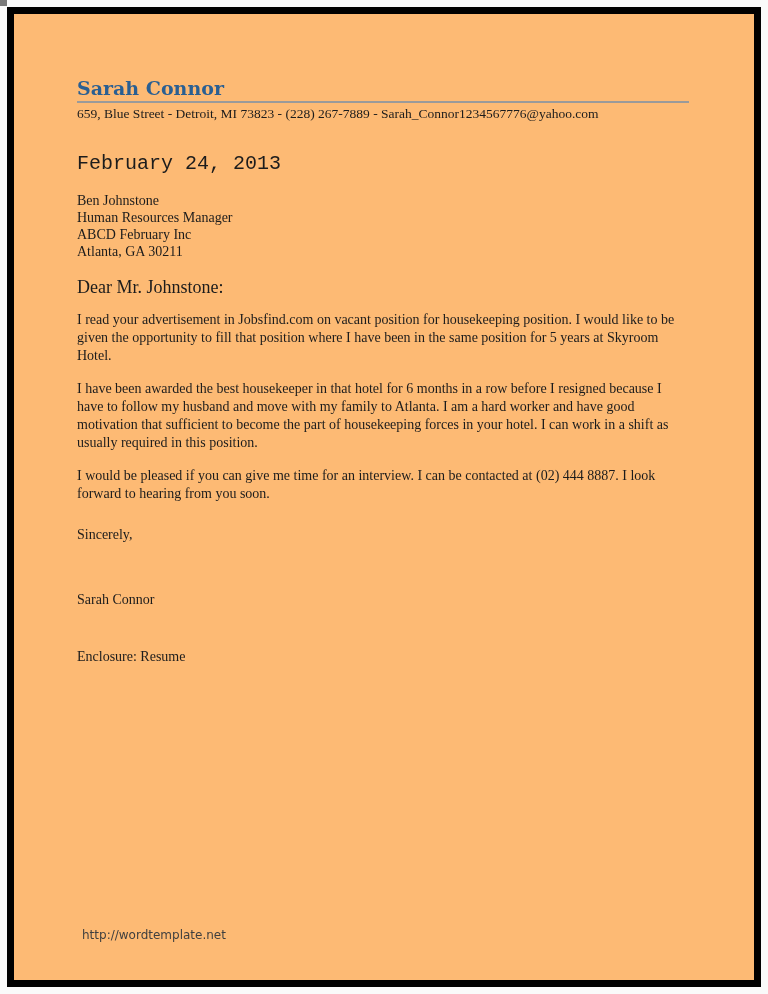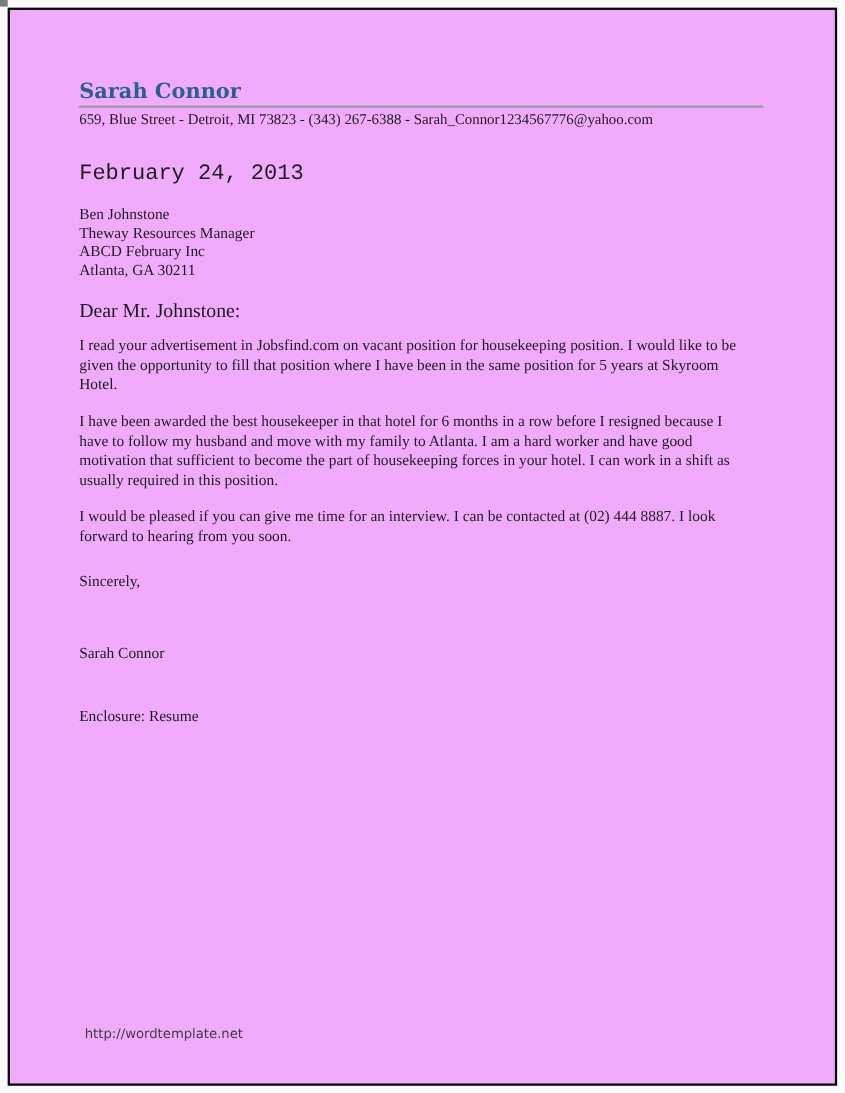--- a/index.html
+++ b/index.html
@@ -24,22 +24,22 @@
     height: 6px;
     background: #5a5a5a;
     opacity: 0.8;
   }
   .page {
     position: absolute;
     left: 7px;
     top: 7px;
     right: 7px;
     bottom: 7px;
-    background: #f0abfc;
-    border: 2px solid #000000;
+    background: #fdba74;
+    border: 7px solid #000000;
     box-sizing: border-box;
   }
   .content {
     position: absolute;
     left: 63px;   
     right: 65px;
     top: 63px;
   }
   .sender-name {
     margin: 0;
@@ -119,28 +119,28 @@
 
 <div class="canvas">
   <div class="corner-artifact"></div>
 
   <div class="page">
     <div class="content">
 
       <div>
         <h1 class="sender-name">Sarah Connor</h1>
         <hr class="letterhead-divider">
-        <div class="contact-line">659, Blue Street - Detroit, MI 73823 - (343) 267-6388 - Sarah_Connor1234567776@yahoo.com</div>
+        <div class="contact-line">659, Blue Street - Detroit, MI 73823 - (228) 267-7889 - Sarah_Connor1234567776@yahoo.com</div>
       </div>
 
       <div class="date">February 24, 2013</div>
 
       <div class="recipient">
         <div>Ben Johnstone</div>
-        <div>Theway Resources Manager</div>
+        <div>Human Resources Manager</div>
         <div>ABCD February Inc</div>
         <div>Atlanta, GA 30211</div>
       </div>
 
       <div class="salutation">Dear Mr. Johnstone:</div>
 
       <p class="para">I read your advertisement in Jobsfind.com on vacant position for housekeeping position. I would like to be given the opportunity to fill that position where I have been in the same position for 5 years at Skyroom Hotel.</p>
 
       <p class="para">I have been awarded the best housekeeper in that hotel for 6 months in a row before I resigned because I have to follow my husband and move with my family to Atlanta. I am a hard worker and have good motivation that sufficient to become the part of housekeeping forces in your hotel. I can work in a shift as usually required in this position.</p>
 

